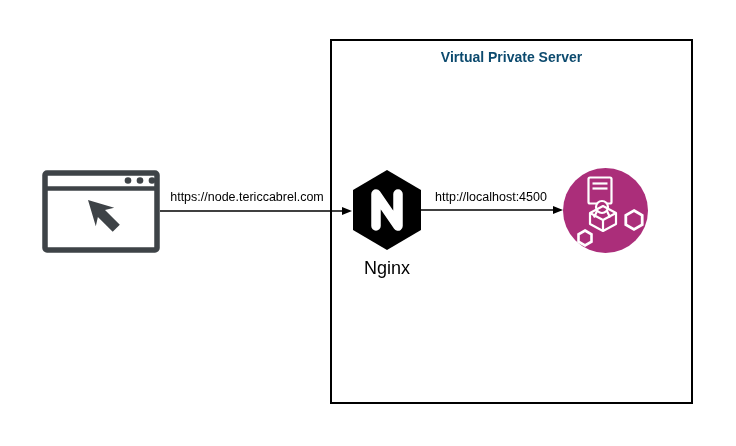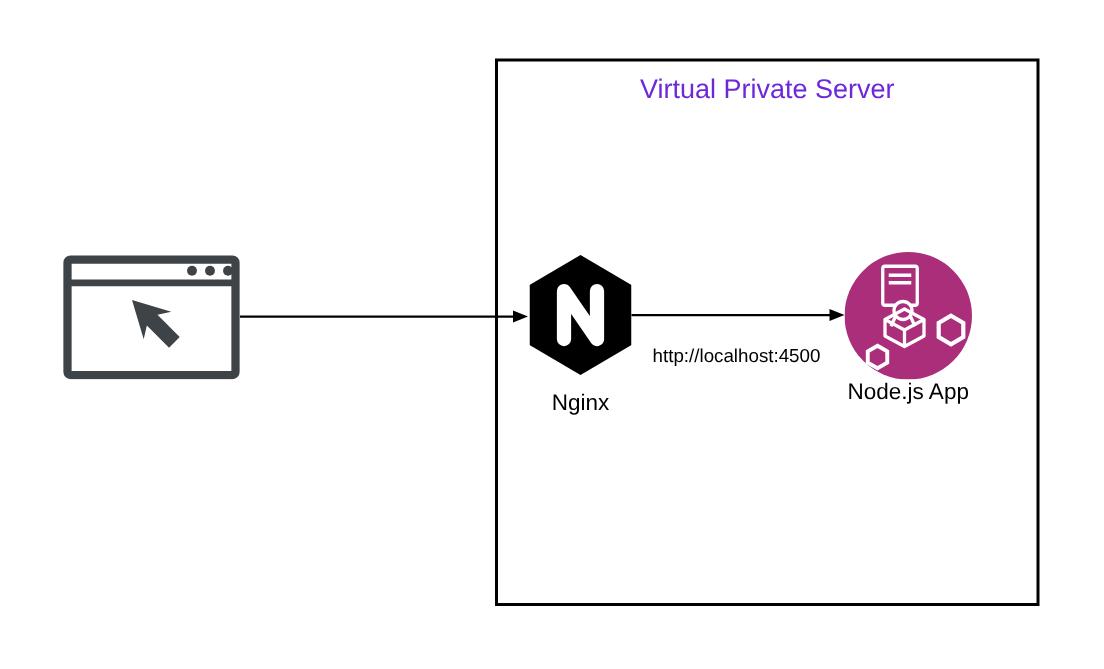--- a/index.html
+++ b/index.html
@@ -20,29 +20,29 @@
     top: 39px;
     width: 363px;
     height: 365px;
     border: 2px solid #000000;
     box-sizing: border-box;
     background: transparent;
   }
   .vps-title {
     margin-top: 8px;
     text-align: center;
-    font-size: 18px;
-    font-weight: normal;
-    color: #6d28d9;
+    font-size: 14px;
+    font-weight: bold;
+    color: #0c4a6e;
   }
   .node-icon { position: absolute; }
   .node-label {
     position: absolute;
     text-align: center;
-    font-size: 15px;
+    font-size: 18px;
     color: #000000;
     line-height: 15px;
   }
   .edge-label {
     position: absolute;
     text-align: center;
     font-size: 12.5px;
     color: #000000;
     white-space: nowrap;
   }
@@ -61,32 +61,33 @@
 
   <svg class="node-icon" style="left:42px; top:170px;" width="118" height="83" viewBox="0 0 118 83">
     <rect x="3" y="3" width="112" height="77" rx="2" fill="#ffffff" stroke-width="5.5" stroke="#3e4347"></rect>
     <line x1="4" y1="18.5" x2="114" y2="18.5" stroke-width="4.5" stroke="#3e4347"></line>
     <circle cx="86" cy="10.5" r="3.3" fill="#3e4347"></circle>
     <circle cx="98" cy="10.5" r="3.3" fill="#3e4347"></circle>
     <circle cx="110" cy="10.5" r="3.3" fill="#3e4347"></circle>
     <polygon points="46,30 53.8,56.2 55.9,47 70.7,61.8 77.8,54.7 63,39.9 72.2,37.8" fill="#3e4347"></polygon>
   </svg>
 
+  <div class="edge-label" style="left:155px; top:190px; width:184px;">https://node.tericcabrel.com</div>
   <svg class="edge-svg" style="left:158px; top:203px;" width="196" height="16">
     <line class="edge-line" x1="2" y1="8" x2="185" y2="8"></line>
     <polygon class="edge-head" points="194,8 184,4 184,12"></polygon>
   </svg>
 
   <svg class="node-icon" style="left:353px; top:170px;" width="68" height="80" viewBox="0 0 68 80">
     <polygon points="34,0 68,20 68,60 34,80 0,60 0,20" fill="#000000"></polygon>
     <path d="M23,56 L23,24 L45,56 L45,24" fill="none" stroke-width="9.5" stroke-linecap="round" stroke-linejoin="round" stroke="#ffffff"></path>
   </svg>
   <div class="node-label" style="left:343px; top:261px; width:88px;">Nginx</div>
 
-  <div class="edge-label" style="left:411px; top:190px; width:160px;margin-top:40px;">http://localhost:4500</div>
+  <div class="edge-label" style="left:411px; top:190px; width:160px;">http://localhost:4500</div>
   <svg class="edge-svg" style="left:419px; top:202px;" width="146" height="16">
     <line class="edge-line" x1="2" y1="8" x2="135" y2="8"></line>
     <polygon class="edge-head" points="144,8 134,4 134,12"></polygon>
   </svg>
 
   <svg class="node-icon" style="left:563px; top:168px;" width="85" height="85" viewBox="0 0 85 85">
     <circle cx="42.5" cy="42.5" r="42.5" fill="#ab2e7a"></circle>
 
     <g fill="none" stroke-width="2.2" stroke-linejoin="round" stroke="#ffffff">
       <rect x="25.5" y="9.5" width="23" height="26" rx="1.5"></rect>
@@ -99,16 +100,15 @@
 
     <g fill="none" stroke-width="2.2" stroke-linejoin="round" stroke="#ffffff">
       <path d="M40,38 L53,45 L53,56 L40,63 L27,56 L27,45 Z"></path>
       <path d="M27,45 L40,52 L53,45 M40,52 L40,63"></path>
     </g>
 
     <polygon points="71,42.5 79.2,47.25 79.2,56.75 71,61.5 62.8,56.75 62.8,47.25" fill="none" stroke-width="2.8" stroke="#ffffff"></polygon>
     <polygon points="22,62.5 28.5,66.25 28.5,73.75 22,77.5 15.5,73.75 15.5,66.25" fill="none" stroke-width="2.6" stroke="#ffffff"></polygon>
   </svg>
   <div class="node-label" style="left:540px; top:254px; width:131px;">
-    <div>Node.js App</div>
   </div>
 
 </div>
 
 </body></html>

